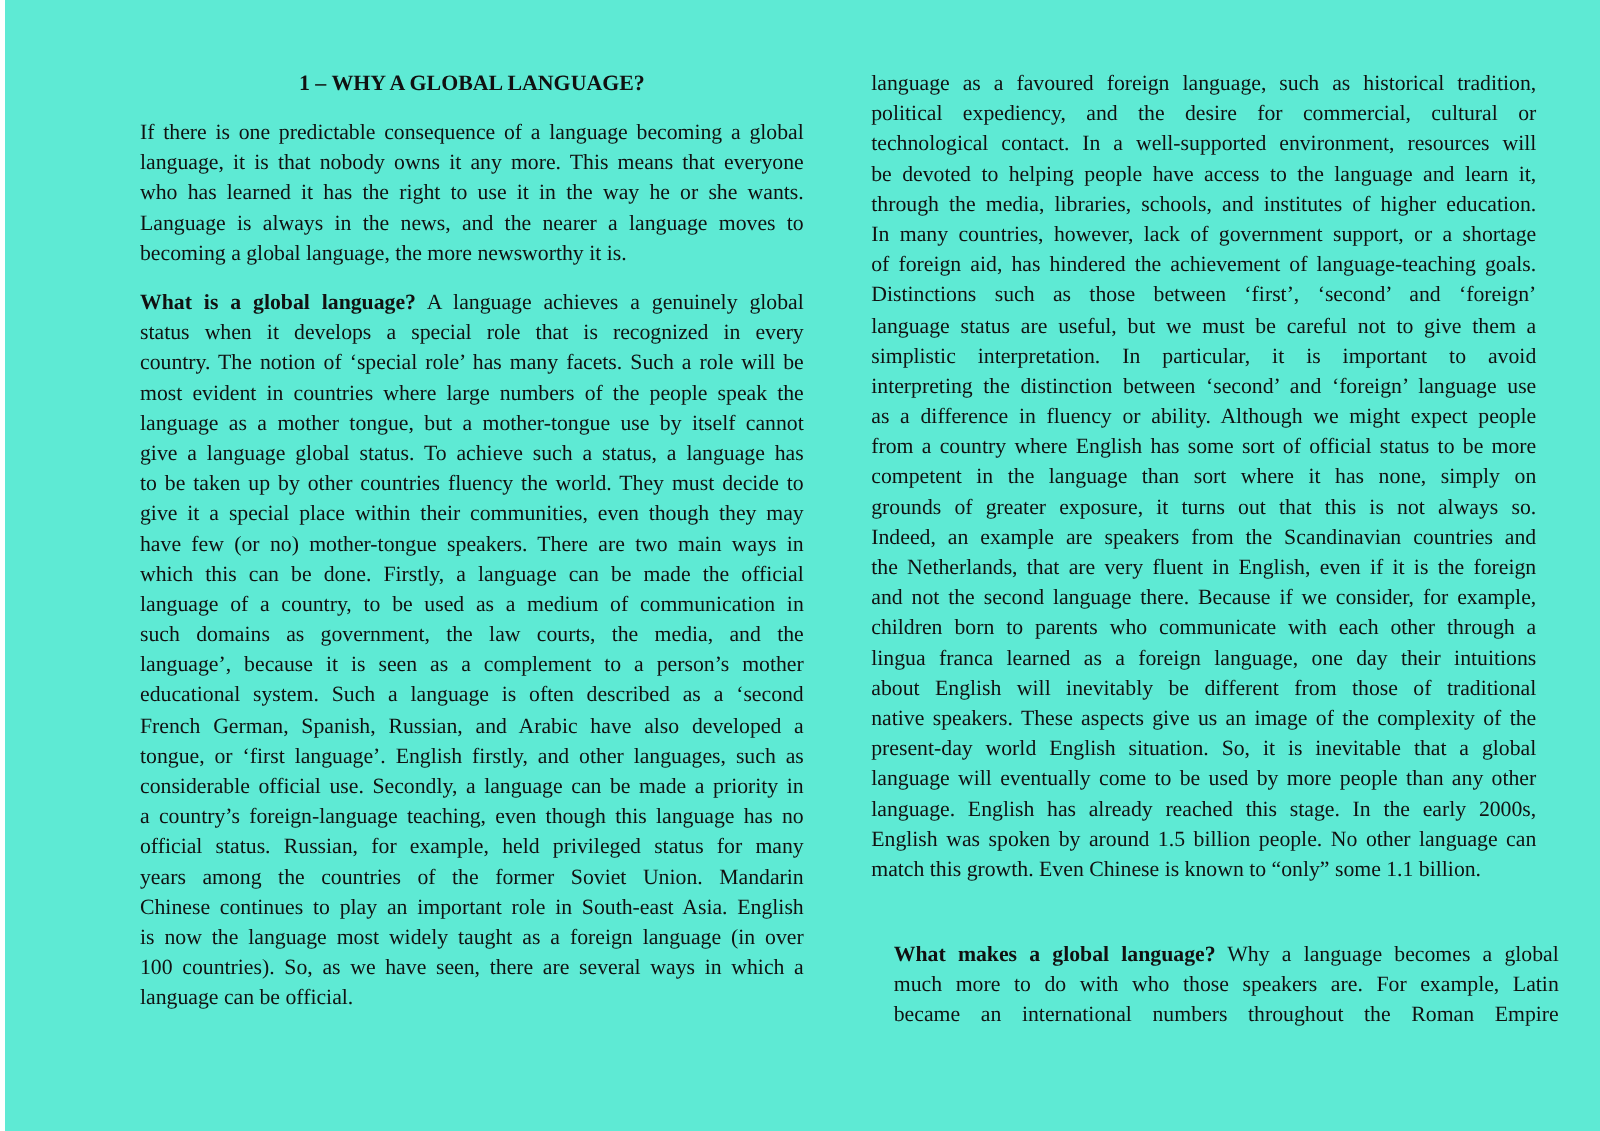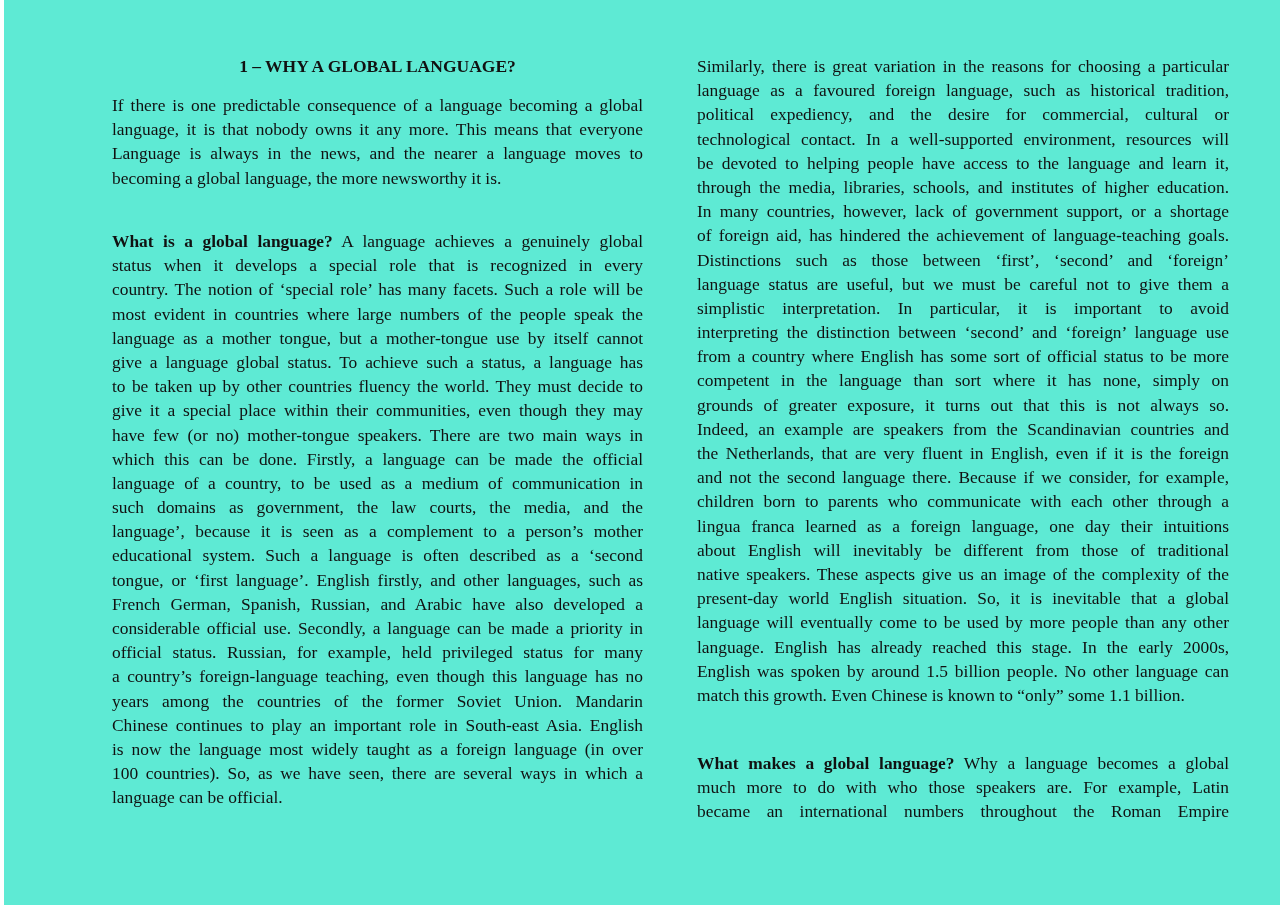--- a/index.html
+++ b/index.html
@@ -62,79 +62,80 @@
     .lead-in {
       font-weight: bold;
     }
 
     
     .p-intro { top: 93px; }
     .p-what-is { top: 229px; }
 
     
     .p-similarly { top: 54px; }
-    .p-what-makes { top: 751px; }
+    .p-what-makes { top: 751px; margin-left: 18px; }
   </style>
 </head>
 <body>
 
 <div class="page">
 
   <div class="column col-left">
     <div class="chapter-title">1 – WHY A GLOBAL LANGUAGE?</div>
 
     <div class="para p-intro">
       <span class="line">If there is one predictable consequence of a language becoming a global</span>
       <span class="line">language, it is that nobody owns it any more. This means that everyone</span>
+      <span class="line">who has learned it has the right to use it in the way he or she wants.</span>
       <span class="line">Language is always in the news, and the nearer a language moves to</span>
       <span class="line last">becoming a global language, the more newsworthy it is.</span>
     </div>
 
     <div class="para p-what-is">
       <span class="line"><span class="lead-in">What is a global language?</span><span> A language achieves a genuinely global</span></span>
       <span class="line">status when it develops a special role that is recognized in every</span>
       <span class="line">country. The notion of ‘special role’ has many facets. Such a role will be</span>
       <span class="line">most evident in countries where large numbers of the people speak the</span>
       <span class="line">language as a mother tongue, but a mother-tongue use by itself cannot</span>
       <span class="line">give a language global status. To achieve such a status, a language has</span>
       <span class="line">to be taken up by other countries fluency the world. They must decide to</span>
       <span class="line">give it a special place within their communities, even though they may</span>
       <span class="line">have few (or no) mother-tongue speakers. There are two main ways in</span>
       <span class="line">which this can be done. Firstly, a language can be made the official</span>
       <span class="line">language of a country, to be used as a medium of communication in</span>
       <span class="line">such domains as government, the law courts, the media, and the</span>
       <span class="line">language’, because it is seen as a complement to a person’s mother</span>
       <span class="line">educational system. Such a language is often described as a ‘second</span>
+      <span class="line">French German, Spanish, Russian, and Arabic have also developed a</span>
       <span class="line">tongue, or ‘first language’. English firstly, and other languages, such as</span>
-      <span class="line">French German, Spanish, Russian, and Arabic have also developed a</span>
       <span class="line">considerable official use. Secondly, a language can be made a priority in</span>
+      <span class="line">a country’s foreign-language teaching, even though this language has no</span>
       <span class="line">official status. Russian, for example, held privileged status for many</span>
-      <span class="line">a country’s foreign-language teaching, even though this language has no</span>
       <span class="line">years among the countries of the former Soviet Union. Mandarin</span>
       <span class="line">Chinese continues to play an important role in South-east Asia. English</span>
       <span class="line">is now the language most widely taught as a foreign language (in over</span>
       <span class="line">100 countries). So, as we have seen, there are several ways in which a</span>
       <span class="line last">language can be official.</span>
     </div>
   </div>
 
   <div class="column col-right">
     <div class="para p-similarly">
-      <span class="line">Similarly, there is great variation in the reasons for choosing a particular</span>
       <span class="line">language as a favoured foreign language, such as  historical tradition,</span>
       <span class="line">political expediency, and the desire for commercial, cultural or</span>
       <span class="line">technological contact. In a well-supported environment, resources will</span>
       <span class="line">be devoted to helping people have access to the language and learn it,</span>
       <span class="line">through the media, libraries, schools, and institutes of higher education.</span>
       <span class="line">In many countries, however, lack of government support, or a shortage</span>
       <span class="line">of foreign aid, has hindered the achievement of language-teaching goals.</span>
       <span class="line">Distinctions such as those between ‘first’, ‘second’ and ‘foreign’</span>
       <span class="line">language status are useful, but we must be careful not to give them a</span>
       <span class="line">simplistic interpretation. In particular, it is important to avoid</span>
       <span class="line">interpreting the distinction between ‘second’ and ‘foreign’ language use</span>
+      <span class="line">as a difference in fluency or ability. Although we might expect people</span>
       <span class="line">from a country where English has some sort of official status to be more</span>
       <span class="line">competent in the language than sort where it has none, simply on</span>
       <span class="line">grounds of greater exposure, it turns out that this is not always so.</span>
       <span class="line">Indeed, an example are speakers from the Scandinavian countries and</span>
       <span class="line">the Netherlands, that are very fluent in English, even if it is the foreign</span>
       <span class="line">and not the second language there. Because if we consider, for example,</span>
       <span class="line">children born to parents who communicate with each other through a</span>
       <span class="line">lingua franca learned as a foreign language, one day their intuitions</span>
       <span class="line">about English will inevitably be different from those of traditional</span>
       <span class="line">native speakers. These aspects give us an image of the complexity of the</span>

